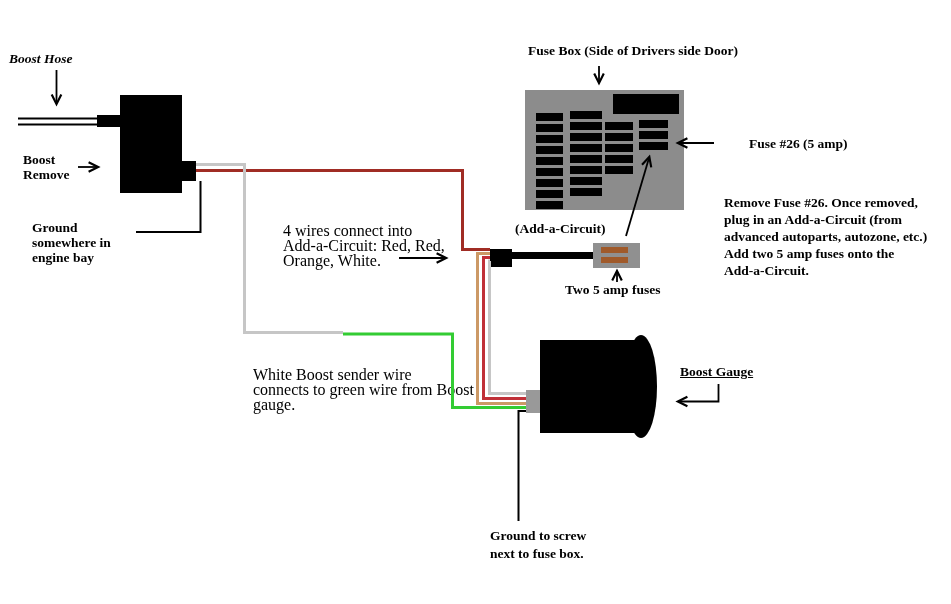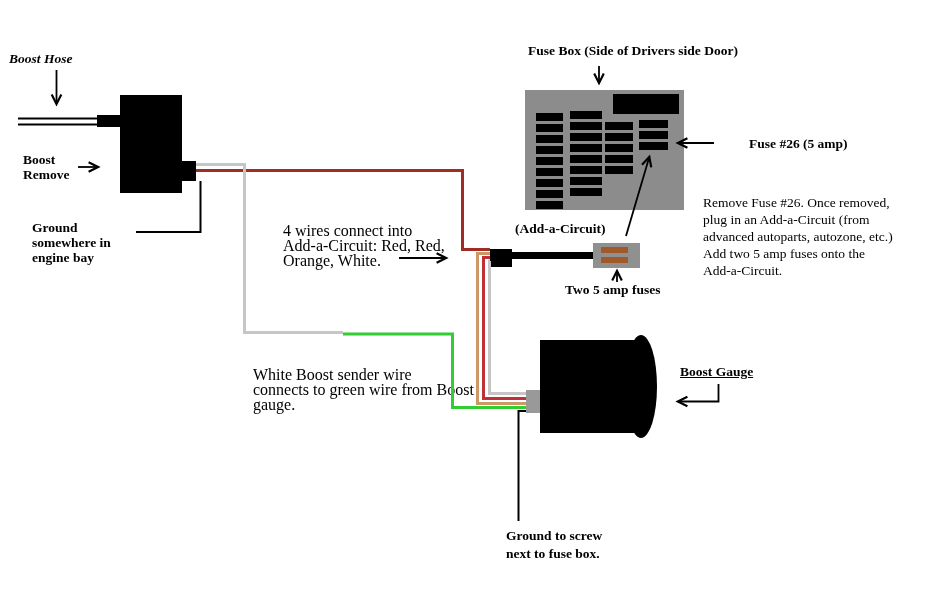--- a/index.html
+++ b/index.html
@@ -31,24 +31,24 @@
   .fuse { position: absolute; }
   svg.overlay { position: absolute; left: 0; top: 0; }
 
   
   #lbl-boost-hose   { left: 9px;  top: 51px; font-style: italic;  }
   #lbl-boost-sender { left: 23px;  top: 152px; }
   #lbl-ground-eng   { left: 32px;  top: 220px; }
   #lbl-fuse-box     { left: 528px; top: 43px;  }
   #lbl-fuse-26      { left: 717px; top: 136px; margin-left: 32px; }
   #lbl-addacircuit  { left: 515px; top: 221px; }
-  #note-remove      { left: 703px; top: 194px; line-height: 17px; font-size: 13.5px; font-weight: normal; }
+  #note-remove      { left: 724px; top: 194px; line-height: 17px; font-size: 13.5px; font-weight: bold; }
   #lbl-two-fuses    { left: 565px; top: 282px; }
   #lbl-boost-gauge  { left: 680px; top: 364px; text-decoration: underline; }
-  #lbl-ground-screw { left: 490px; top: 527px; line-height: 18px; margin-left: 16px; }
+  #lbl-ground-screw { left: 490px; top: 527px; line-height: 18px; }
   #note-four-wires  { left: 283px; top: 223px; }
   #note-white-wire  { left: 253px; top: 345px; margin-top: 22px; }
 
   
   #hose-fitting   { left: 97px;  top: 115px; width: 24px;  height: 12px; }
   #sender-box     { left: 120px; top: 95px;  width: 62px;  height: 98px; }
   #sender-tab     { left: 182px; top: 161px; width: 14px;  height: 20px; }
   #fusebox        { left: 525px; top: 90px;  width: 159px; height: 120px; }
   #fusebox-relay  { left: 613px; top: 94px;  width: 66px;  height: 20px; }
   #aac-connector  { left: 490px; top: 249px; width: 22px;  height: 18px; }

